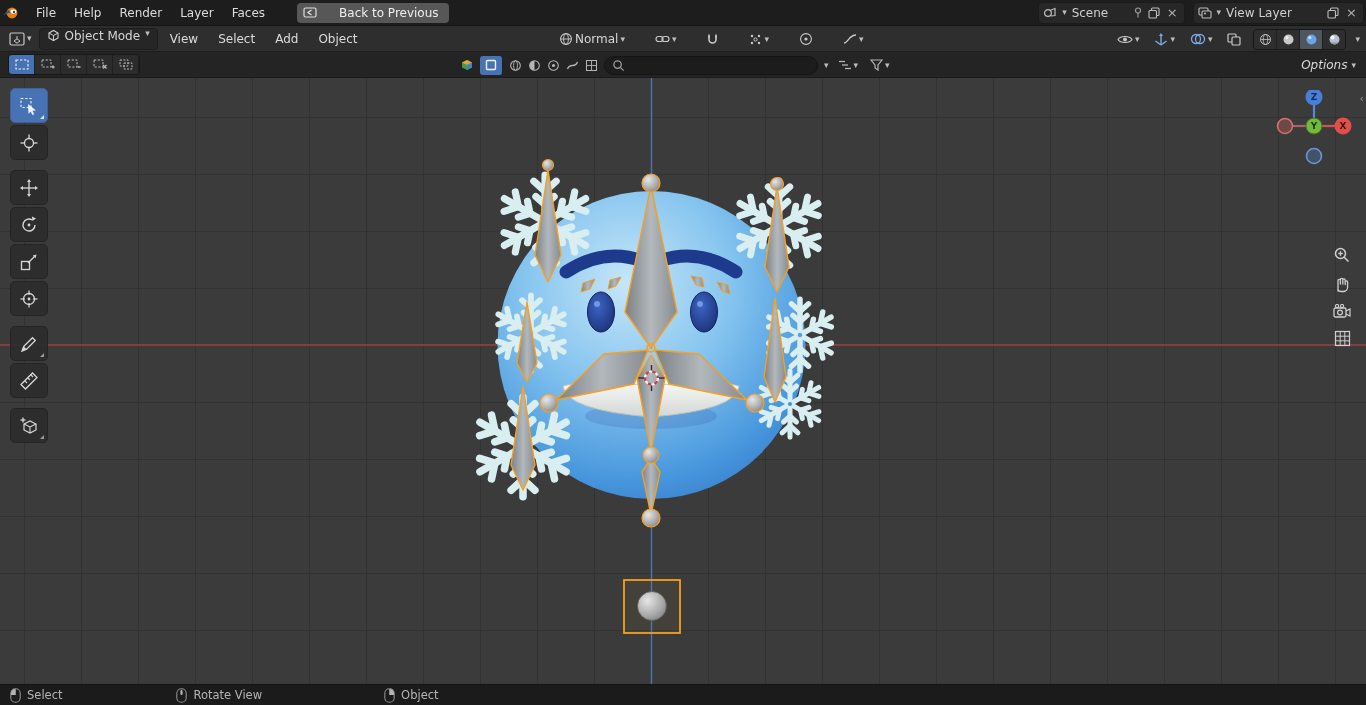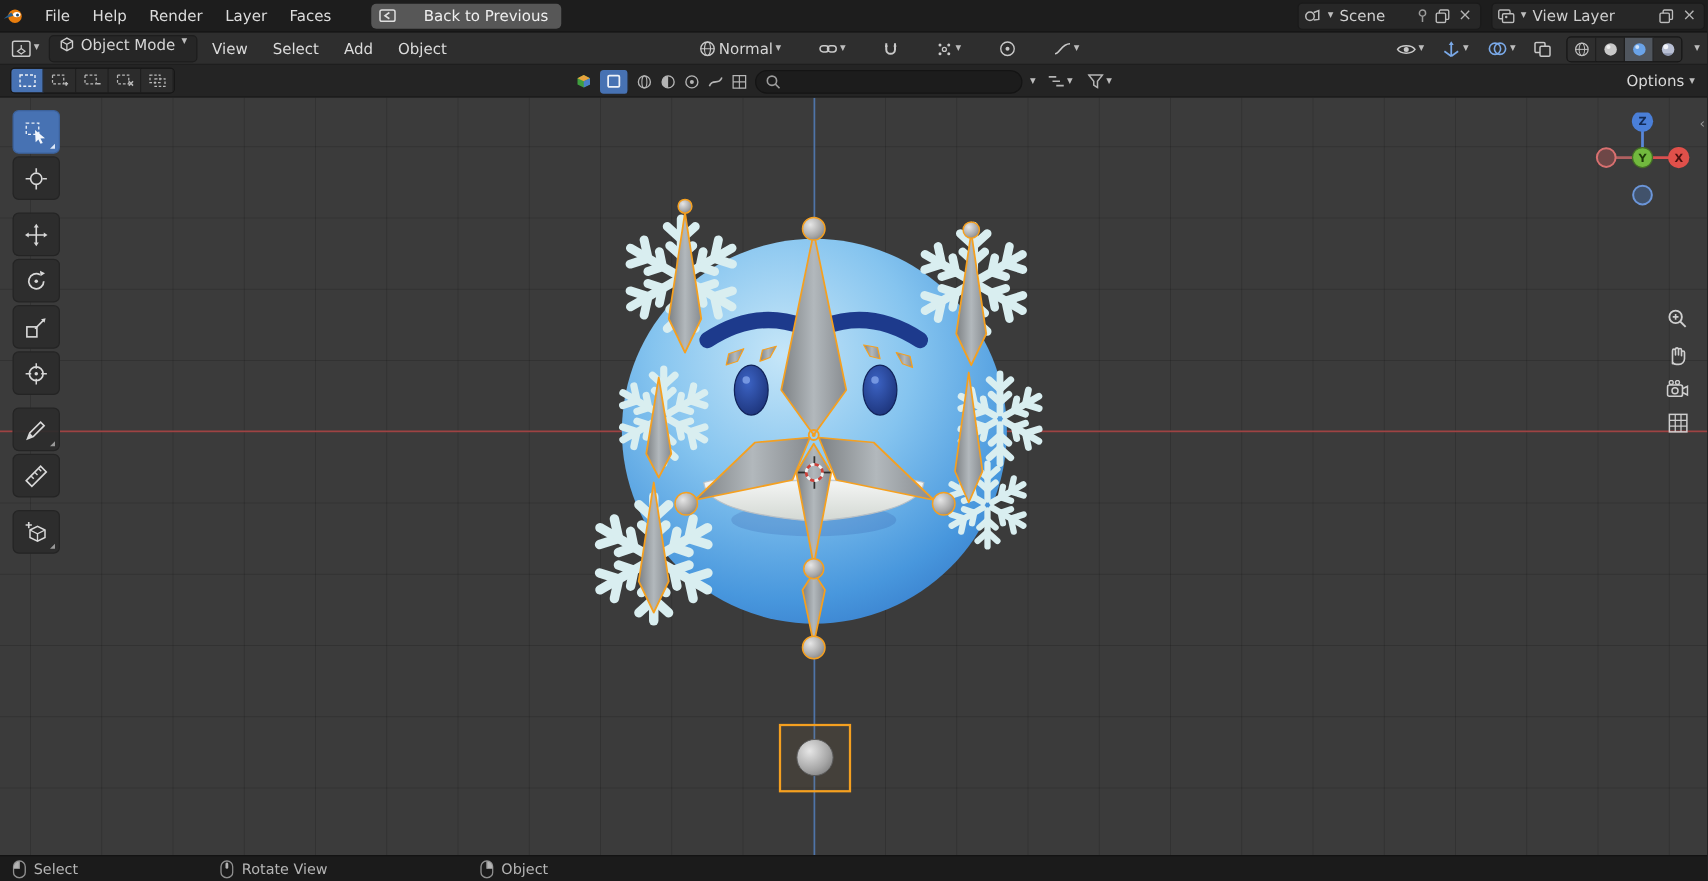--- a/index.html
+++ b/index.html
@@ -26,21 +26,21 @@
   .iconbtn{display:flex;align-items:center;gap:2px;padding:2px 3px;border-radius:3px;}
   .toolsettings{position:absolute;top:52px;left:0;right:0;height:26px;background:#242424;
             display:flex;align-items:center;padding:0 8px;z-index:28;border-bottom:1px solid #1a1a1a;box-sizing:border-box;}
   .segbar{display:flex;background:#1f1f1f;border-radius:4px;overflow:hidden;border:1px solid #171717;}
   .seg{width:25px;height:19px;display:flex;align-items:center;justify-content:center;background:#2c2c2c;border-right:1px solid #1f1f1f;}
   .seg.active{background:#4772b3;}
   .ts-center{position:absolute;left:460px;top:3px;display:flex;align-items:center;gap:6px;height:20px;}
   .search{display:flex;align-items:center;gap:5px;background:#1c1c1c;border:1px solid #141414;
           border-radius:10px;height:19px;width:214px;padding:0 7px;box-sizing:border-box;}
   .search input{background:transparent;border:none;outline:none;color:#ddd;font:inherit;width:100%;padding:0;}
-  .ts-right{position:absolute;right:10px;top:3px;display:flex;align-items:center;gap:4px;height:20px;color:#d8d8d8;}
+  .ts-right{position:absolute;right:10px;top:3px;display:flex;align-items:center;gap:4px;height:20px;color:#d8d8d8;font-style:italic;}
   
   .viewport{position:absolute;top:78px;left:0;width:1366px;height:606px;
     background-color:#3b3b3b;
     background-image:linear-gradient(rgba(0,0,0,.15) 1px,transparent 1px),
                      linear-gradient(90deg,rgba(0,0,0,.15) 1px,transparent 1px);
     background-size:57px 57px;background-position:24px 39px;}
   .scene{position:absolute;inset:0;}
   .vp-info{position:absolute;left:64px;top:10px;line-height:18px;}
   .vp-info .l1{color:#e9e9e9;}
   .vp-info .l2{color:#edc14d;}

